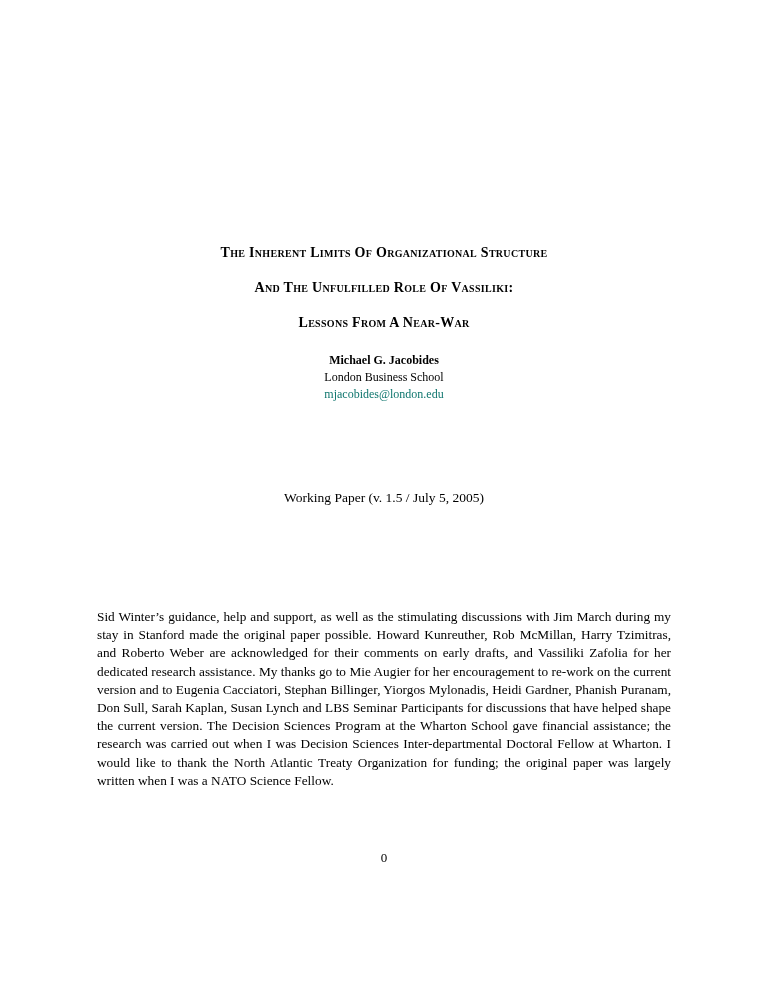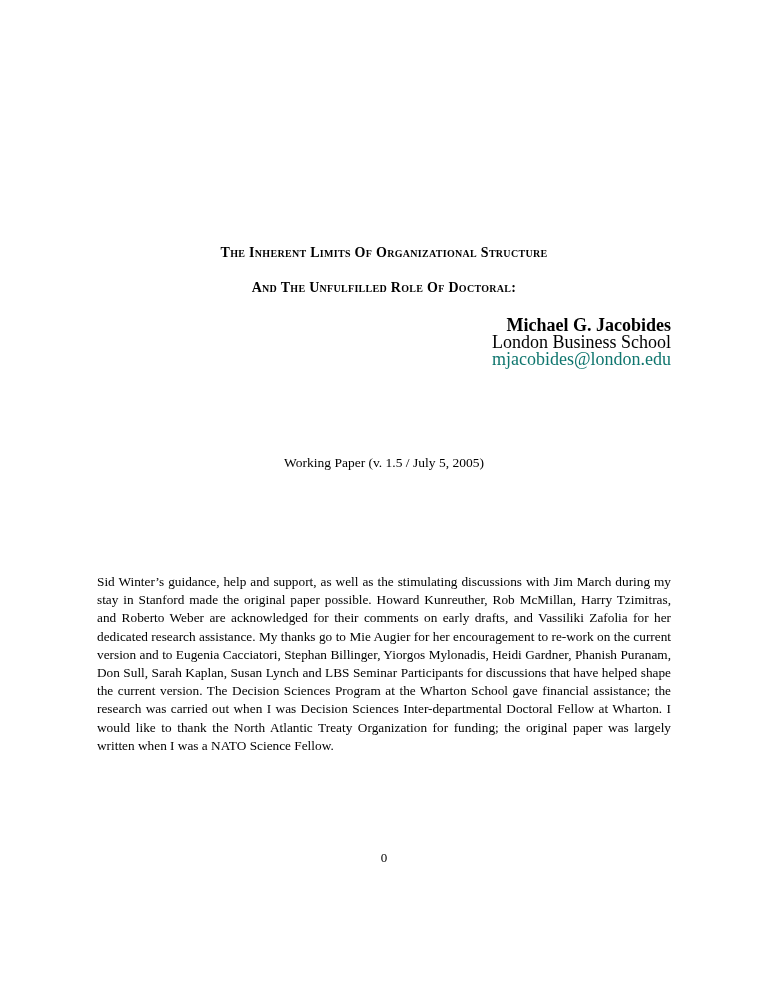--- a/index.html
+++ b/index.html
@@ -29,22 +29,22 @@
   .title-line {
     font-size: 14px;
     line-height: 14px;
     font-weight: bold;
     font-variant: small-caps;
     letter-spacing: 0.3px;
     margin: 0 0 21px 0;
   }
   .author-block {
     margin-top: 22px;
-    text-align: right;
-    font-size: 18px;
+    text-align: center;
+    font-size: 12px;
     line-height: 17px;
   }
   .author-name {
     font-weight: bold;
   }
   a.doc-link {
     color: #0f766e;
     cursor: pointer;
   }
   .version-line {
@@ -67,21 +67,22 @@
     font-size: 13px;
   }
 </style>
 </head>
 <body>
 
 <div class="page">
 
   <div class="title-block">
     <div class="title-line">The Inherent Limits Of Organizational Structure</div>
-    <div class="title-line">And The Unfulfilled Role Of Doctoral:</div>
+    <div class="title-line">And The Unfulfilled Role Of Vassiliki:</div>
+    <div class="title-line">Lessons From A Near-War</div>
   </div>
 
   <div class="author-block">
     <div class="author-name">Michael G. Jacobides</div>
     <div>London Business School</div>
     <div>
       <a class="doc-link">mjacobides@london.edu</a>
     </div>
   </div>
 

